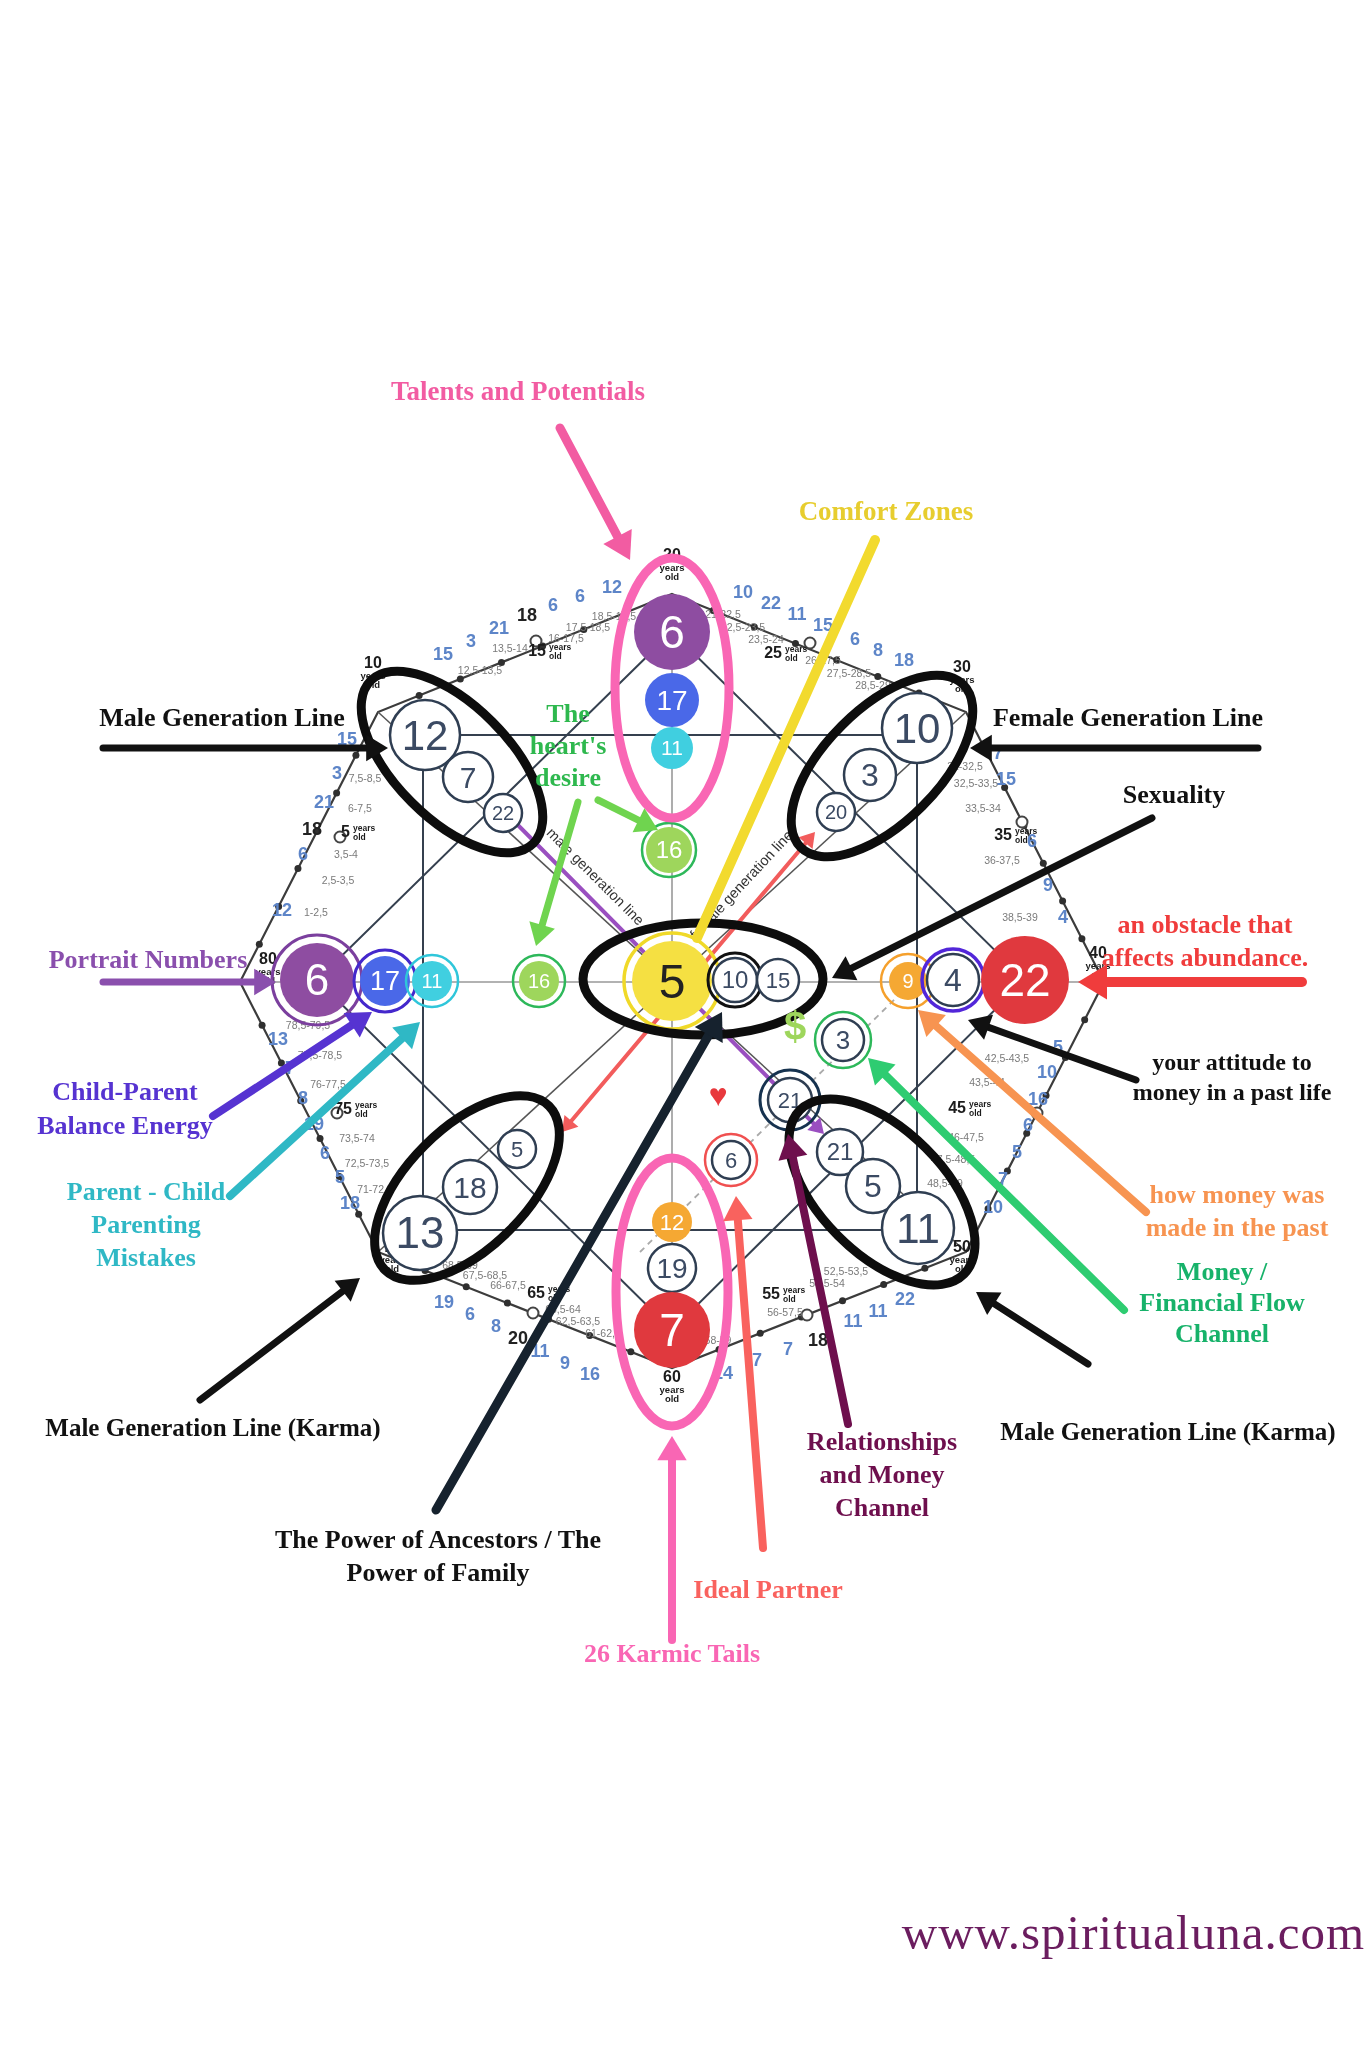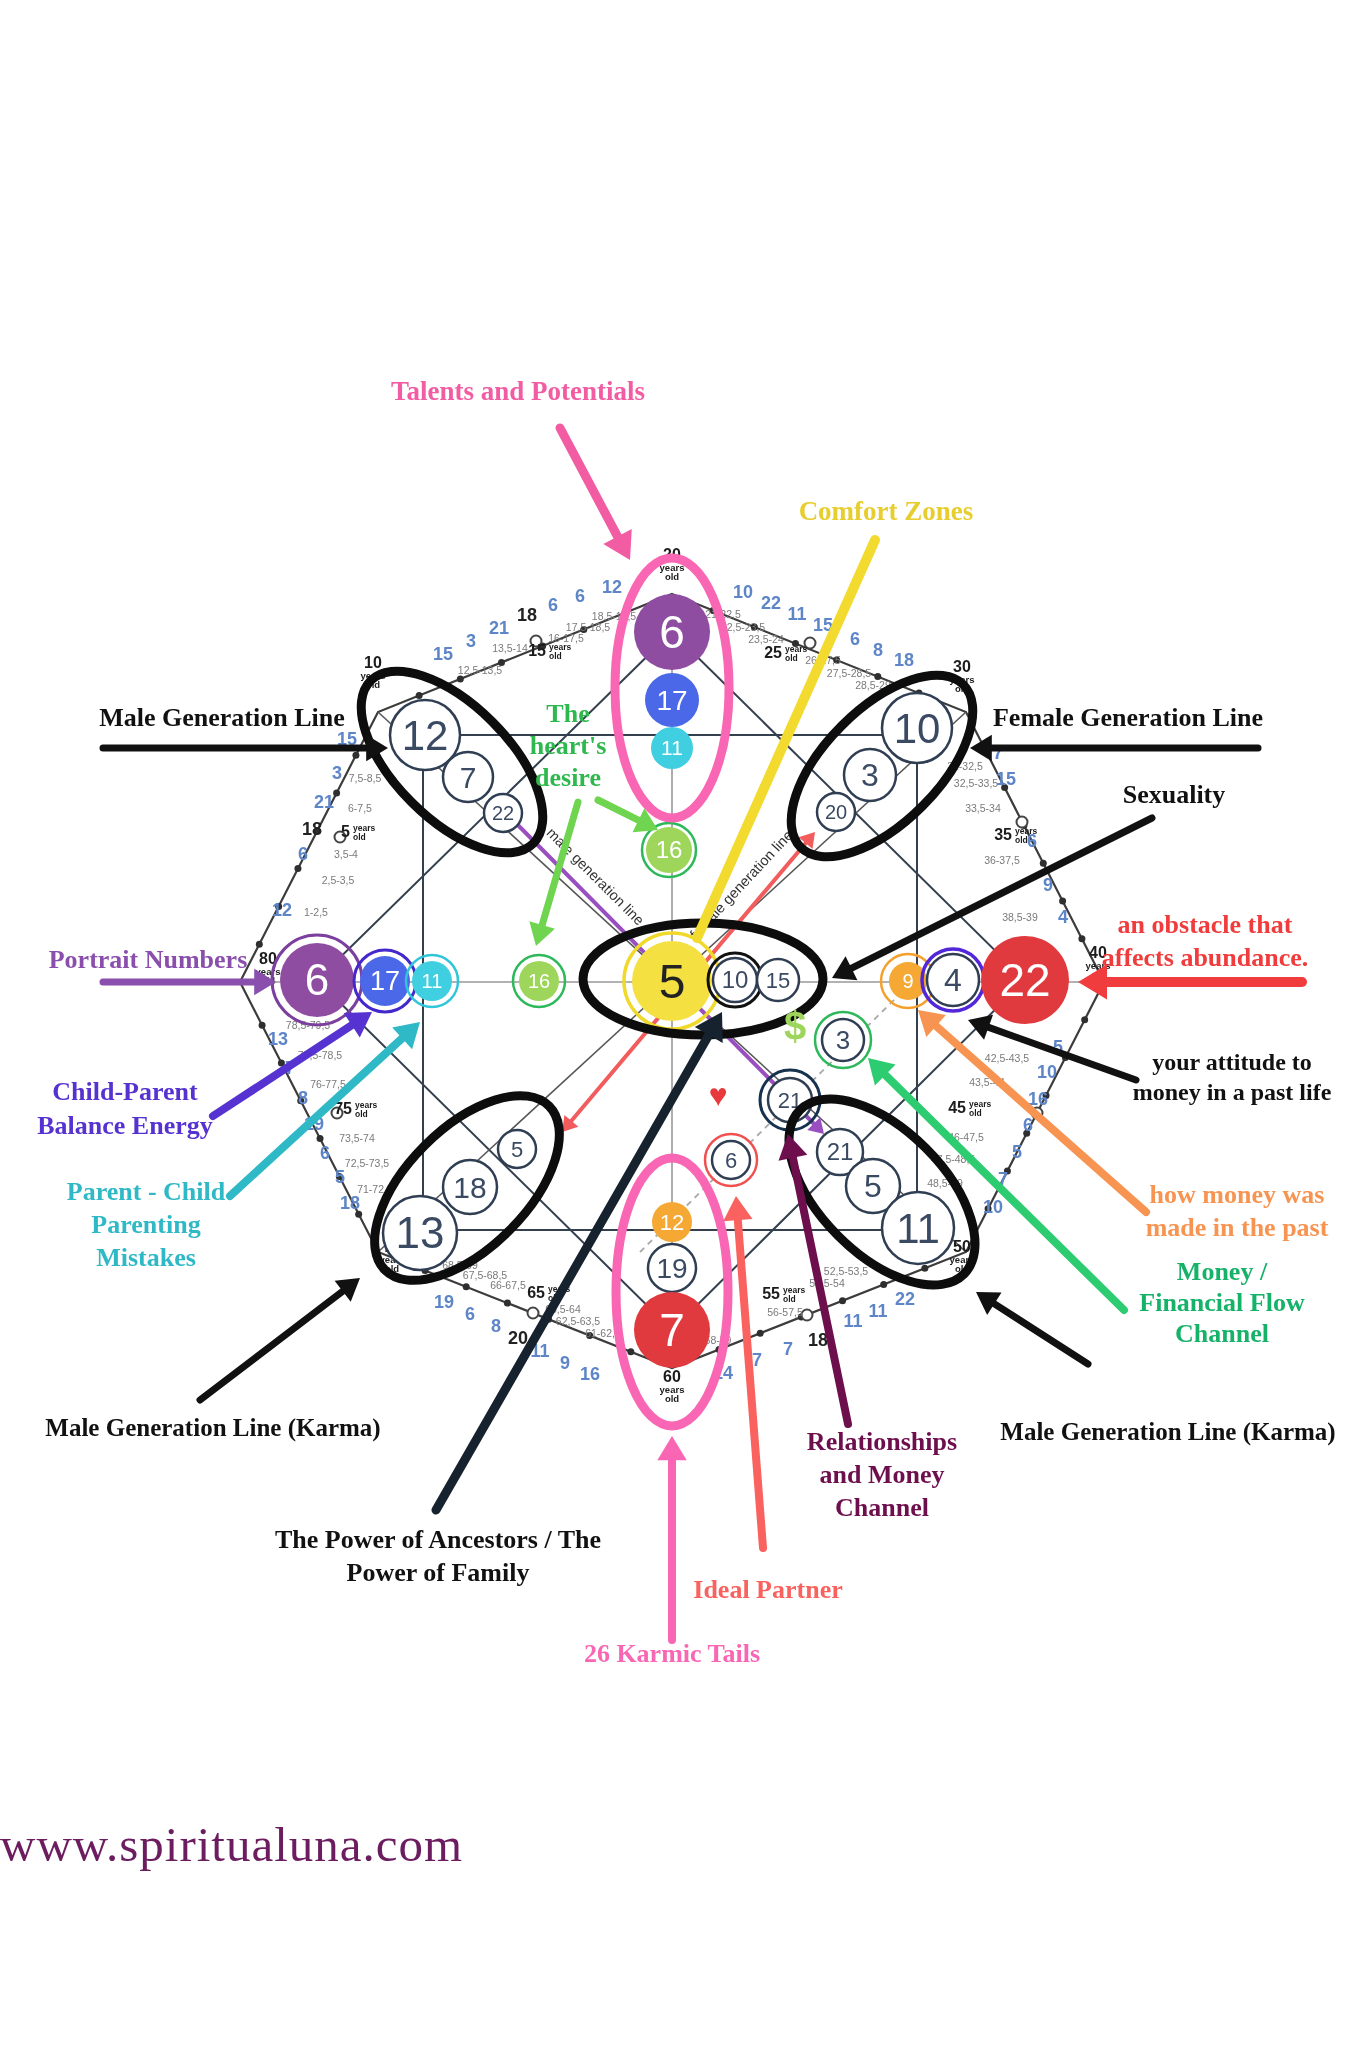--- a/index.html
+++ b/index.html
@@ -1,19 +1,19 @@
 <!DOCTYPE html>
 <html><head>
 <meta charset="utf-8">
 <style>
   html,body{margin:0;padding:0;background:#ffffff;}
   #stage{position:relative;width:1365px;height:2048px;background:#fff;overflow:hidden;
          font-family:"Liberation Sans",sans-serif;}
   #chart-svg{position:absolute;left:0;top:0;width:1365px;height:2048px;}
-  .site-link{position:absolute;left:0;right:0;top:1816px;text-align:left;
+  .site-link{position:absolute;left:0;right:0;top:1904px;text-align:right;
              font-family:"Liberation Serif",serif;font-size:49px;letter-spacing:1px;}
 </style>
 </head>
 <body>
 
 <div id="stage">
   <svg id="chart-svg" viewBox="0 0 1365 2048">
       <polygon points="672,594 966,712 1104,982 966,1252 672,1368 378,1252 240,982 378,712" fill="none" stroke="#3c3c3c" stroke-width="2.2"></polygon>
       <polygon points="423,735 917,735 917,1230 423,1230" fill="none" stroke="#35404f" stroke-width="2"></polygon>
       <polygon points="672,632 1025,980 672,1330 317,980" fill="none" stroke="#35404f" stroke-width="2"></polygon>

